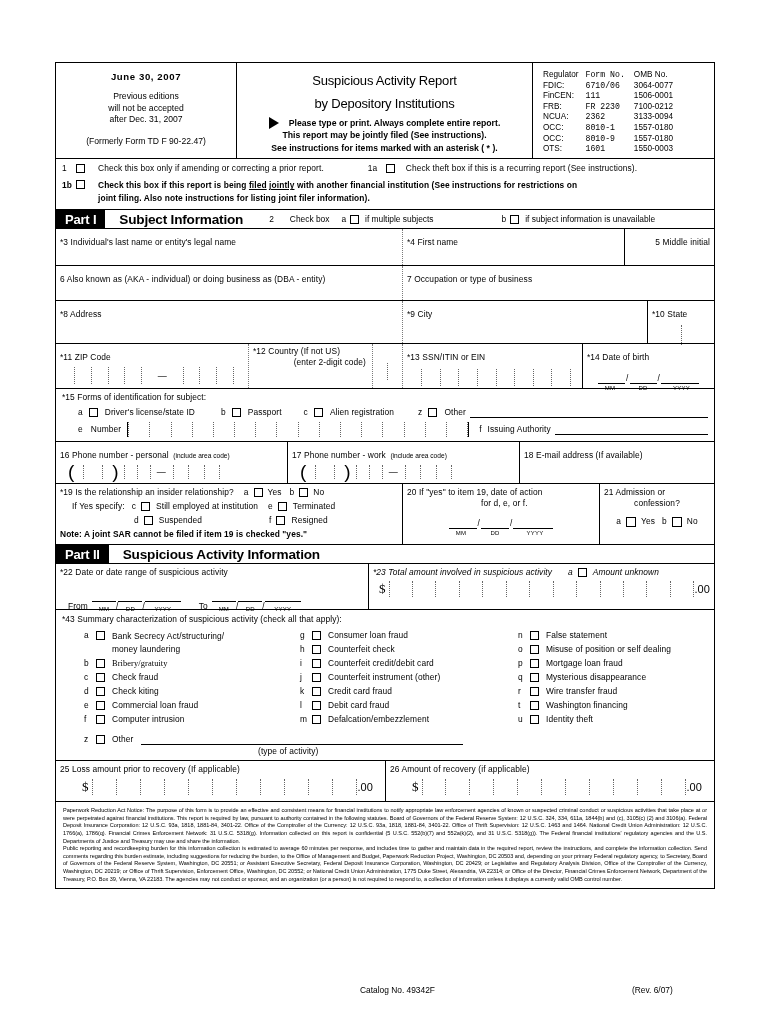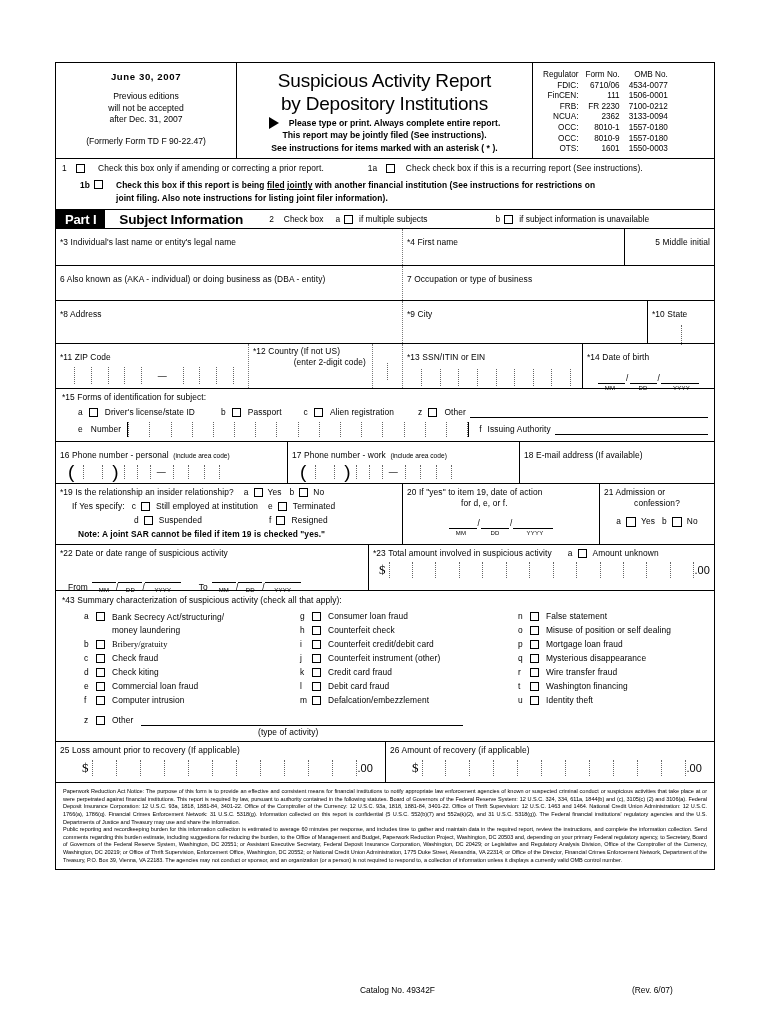--- a/index.html
+++ b/index.html
@@ -22,39 +22,39 @@
 
   
   .row { display: flex; width: 100%; }
   .cell { position: relative; padding: 2px 4px; }
   .bb { border-bottom: 1px solid #000; }
   .br { border-right: 1px solid #000; }
   .brd { border-right: 1px dotted #7a7a7a; }
 
   .lbl { font-size: 8.4px; line-height: 11px; letter-spacing: .1px; }
   .lbl-sm { font-size: 6.6px; line-height: 9px; }
-  .b { font-weight: bold; margin-left: 18px; }
+  .b { font-weight: bold; }
 
   
   .hdr { display: flex; }
   .hdr-left { width: 181px; padding: 8px 4px 6px; text-align: center; }
   .hdr-left .d1 { font-size: 9.6px; font-weight: bold; letter-spacing: .6px; margin-bottom: 9px;}
   .hdr-left .d2 { font-size: 8.6px; line-height: 11.6px; }
   .hdr-left .d3 { font-size: 8.6px; margin-top: 10px; }
   .hdr-mid { flex: 1; padding: 6px 4px 4px; text-align: center; }
-  .hdr-mid .t1 { font-size: 19px; line-height: 23px; letter-spacing: -.2px; text-align: center; }
+  .hdr-mid .t1 { font-size: 13px; line-height: 23px; letter-spacing: -.2px; text-align: center; }
   .hdr-mid .sub { font-size: 8.7px; font-weight: bold; line-height: 12.4px; margin-top: 2px;}
   .hdr-mid .sub .ln1 { display: flex; align-items: center; justify-content: center; gap: 10px;}
   .tri { display:inline-block; width:0; height:0;
          border-top: 6px solid transparent; border-bottom: 6px solid transparent;
          border-left: 10px solid #000; }
   .hdr-right { width: 181px; padding: 7px 0 0 10px; }
   .regtbl { border-collapse: collapse; font-size: 8.2px; }
-  .regtbl td { padding: 0 7px 1.6px 0; white-space: nowrap; text-align: right; }
-  .regtbl td.c2 { padding-right: 9px; }
+  .regtbl td { padding: 0 7px 1.6px 0; white-space: nowrap; }
+  .regtbl td.c2 { padding-right: 9px; font-family: Liberation Mono, monospace; }
 
   
   .cb { display: inline-block; width: 9px; height: 9px;
         border: 1px solid #000; background: #fff;
         vertical-align: -1px; }
   .cb-lg { width: 10px; height: 10px; }
 
   
   .part { display: flex; align-items: stretch; height: 19px; }
   .part-tag { background: #000; color: #fff; font-size: 13px; font-weight: bold;
@@ -112,21 +112,21 @@
         <table class="regtbl">
           <tbody>
               <tr>
             <td>Regulator</td>
             <td class="c2">Form No.</td>
             <td>OMB No.</td>
           </tr>
           <tr>
             <td>FDIC:</td>
             <td class="c2">6710/06</td>
-            <td>4534-0077</td>
+            <td>3064-0077</td>
           </tr>
           <tr>
             <td>FinCEN:</td>
             <td class="c2">111</td>
             <td>1506-0001</td>
           </tr>
           <tr>
             <td>FRB:</td>
             <td class="c2">FR 2230</td>
             <td>7100-0212</td>
@@ -156,38 +156,38 @@
       </div>
     </div>
 
     <div class="cell bb" style="padding:4px 6px 5px;">
       <div style="display:flex; align-items:center;">
         <span class="lbl" style="width:14px;">1</span>
         <span class="cb"></span>
         <span class="lbl" style="margin-left:13px;">Check this box only if amending or correcting a prior report.</span>
         <span class="lbl" style="margin-left:44px; width:18px;">1a</span>
         <span class="cb"></span>
-        <span class="lbl" style="margin-left:11px;">Check check box if this is a recurring report (See instructions).</span>
+        <span class="lbl" style="margin-left:11px;">Check theft box if this is a recurring report (See instructions).</span>
       </div>
       <div style="display:flex; align-items:flex-start; margin-top:5px;">
         <span class="lbl b" style="width:14px; line-height:12px;">1b</span>
         <span class="cb" style="margin-top:1px;"></span>
         <span class="lbl b" style="margin-left:13px; line-height:12.5px; width:585px;">
           <span>Check this box if this report is being </span><u>filed</u>&nbsp;<u>jointly</u><span> with another financial institution (See instructions for restrictions on</span><br>
           <span>joint filing. Also note instructions for listing joint filer information).</span>
         </span>
       </div>
     </div>
 
     <div class="part bb">
       <div class="part-tag">Part I</div>
       <div class="part-title">Subject Information</div>
       <div class="part-extra">
         <span>2</span>
-        <span style="margin-left:6px;text-align:right;">Check box</span>
+        <span style="margin-left:12px;text-align:right;">Check box</span>
         <span style="margin-left:8px;">a</span>
         <span class="cb"></span>
         <span style="margin-left:2px;">if multiple subjects</span>
         <span style="margin-left:64px;">b</span>
         <span class="cb"></span>
         <span style="margin-left:2px;">if subject information is unavailable</span>
       </div>
     </div>
 
     <div class="row bb">
@@ -408,21 +408,21 @@
           <span class="cb" style="margin-left:5px;"></span>
           <span class="lbl" style="margin-left:6px;">Suspended</span>
           <span class="lbl" style="margin-left:67px;">f</span>
           <span class="cb" style="margin-left:5px;"></span>
           <span class="lbl" style="margin-left:6px;">Resigned</span>
         </div>
         <div class="lbl b" style="margin-top:3px;">Note: A joint SAR cannot be filed if item 19 is checked "yes."</div>
       </div>
       <div class="cell br" style="width:197px; height:60px; padding-top:3px;">
         <div class="lbl">20  If "yes" to item 19, date of action</div>
-        <div class="lbl" style="margin-left:9px;padding-left:45px;">for d, e, or f.</div>
+        <div class="lbl" style="margin-left:29px;padding-left:45px;">for d, e, or f.</div>
         <div style="display:flex; align-items:flex-end; justify-content:center; margin-top:9px; gap:1px;">
           <span class="dt" style="width:28px; height:11px;"></span>
             <span class="lbl">/</span>
           <span class="dt" style="width:28px; height:11px;"></span>
             <span class="lbl">/</span>
           <span class="dt" style="width:40px; height:11px;"></span>
         </div>
         <div style="display:flex; justify-content:center; gap:6px; margin-top:1px;">
           <span class="mmdd" style="width:28px;">MM</span>
           <span class="mmdd" style="width:28px;">DD</span>
@@ -436,20 +436,24 @@
           <span class="lbl">a</span>
           <span class="cb cb-lg" style="margin-left:5px;"></span>
           <span class="lbl" style="margin-left:5px;">Yes</span>
           <span class="lbl" style="margin-left:7px;">b</span>
           <span class="cb cb-lg" style="margin-left:5px;"></span>
           <span class="lbl" style="margin-left:5px;">No</span>
         </div>
       </div>
     </div>
 
+    <div class="part bb">
+      <div class="part-tag">Part II</div>
+      <div class="part-title">Suspicious Activity Information</div>
+    </div>
 
     <div class="row bb">
       <div class="cell br" style="width:313px; height:45px; padding-top:3px;">
         <div class="lbl">*22 Date or date range of suspicious activity</div>
         <div style="display:flex; align-items:flex-end; margin-top:10px;">
           <span class="lbl" style="margin-left:8px;">From</span>
           <span style="display:inline-block; text-align:center; margin-left:4px;">
             <span class="dt" style="width:24px; height:10px;"></span>
             <span class="mmdd" style="display:block;">MM</span>
           </span>
@@ -474,21 +478,21 @@
             <span class="mmdd" style="display:block;">DD</span>
           </span>
           <span class="lbl">/</span>
           <span style="display:inline-block; text-align:center;">
             <span class="dt" style="width:36px; height:10px;"></span>
             <span class="mmdd" style="display:block;">YYYY</span>
           </span>
         </div>
       </div>
       <div class="cell" style="flex:1; height:45px; padding-top:3px;">
-        <div style="display:flex; align-items:center;">
+        <div style="display:flex; align-items:center;font-style:italic;">
           <span class="lbl">*23   Total amount involved in suspicious activity</span>
           <span class="lbl" style="margin-left:16px;">a</span>
           <span class="cb" style="margin-left:5px;"></span>
           <span class="lbl" style="margin-left:6px;">Amount unknown</span>
         </div>
         <div style="display:flex; align-items:center; margin-top:3px;">
           <span class="dollar" style="margin-left:6px;">$</span>
           <span class="comb" style="flex:1; justify-content:space-between; margin-left:3px; height:16px;">
             <i></i>
               <i></i>

